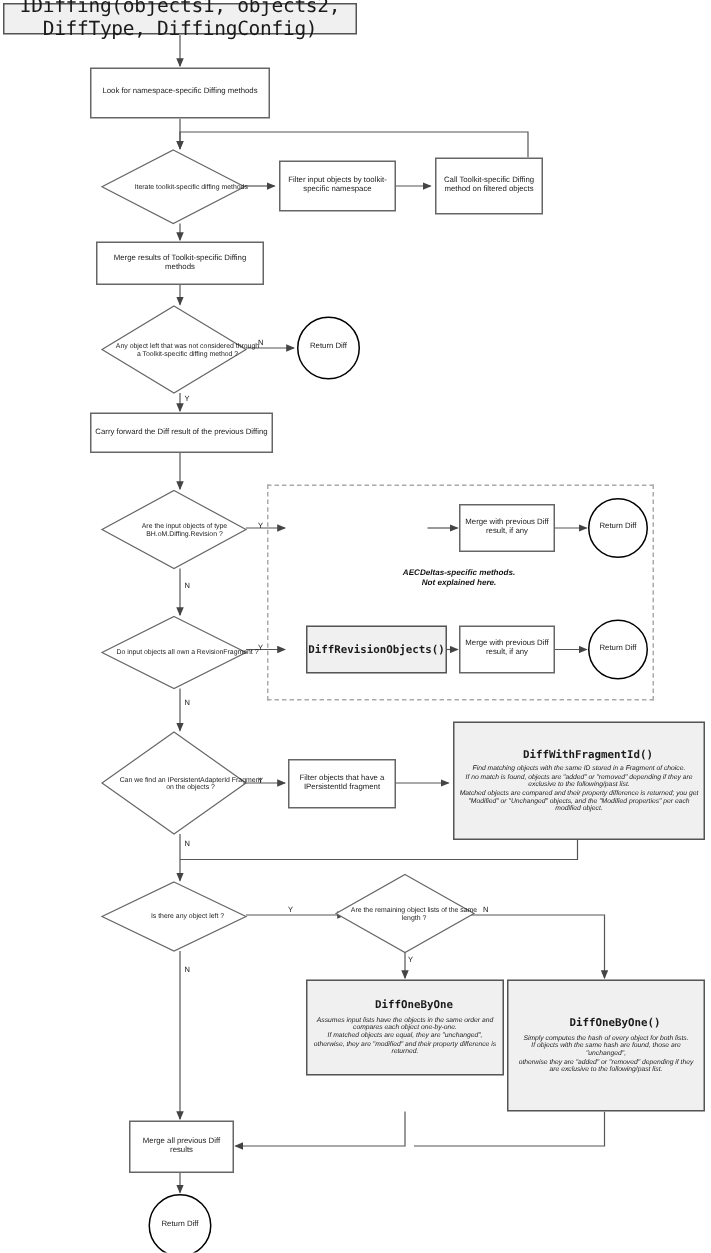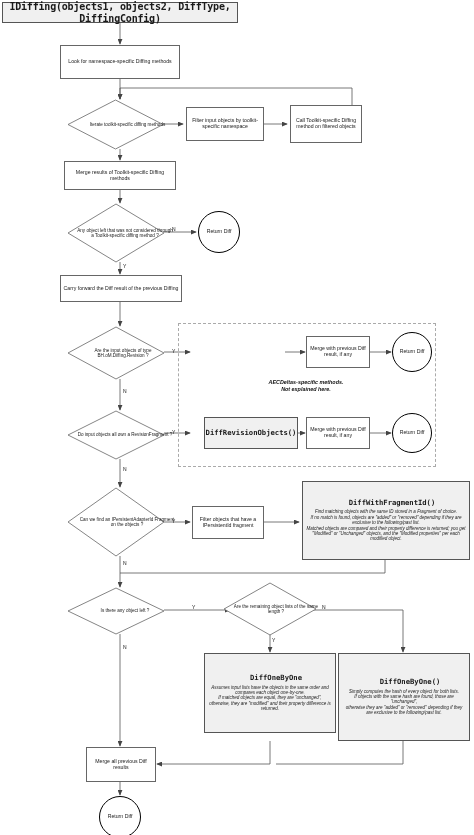--- a/index.html
+++ b/index.html
@@ -5,21 +5,21 @@
   html,body{margin:0;padding:0;background:#ffffff;}
   body{width:474px;height:835px;position:relative;overflow:hidden;
        font-family:"Liberation Sans", sans-serif;color:#1a1a1a;}
   #canvas{position:absolute;left:0;top:0;width:474px;height:835px;}
   svg#wires{position:absolute;left:0;top:0;width:474px;height:835px;pointer-events:none;}
   .node{position:absolute;box-sizing:border-box;display:flex;align-items:center;
         justify-content:center;text-align:center;line-height:1.15;}
   .box{border:1px solid #666;background:#ffffff;font-size:5.2px;padding:1px 2px;}
   .box.shaded{background:#f0f0f0;border:1px solid #555;}
   .box.thick{border:1.4px solid #555;background:#f0f0f0;}
-  .hdr{font-family:"DejaVu Sans Mono", monospace;font-weight:bold;font-size:10px;
+  .hdr{font-family:"DejaVu Sans Mono", monospace;font-weight:normal;font-size:13px;
        letter-spacing:-0.2px;text-align:center;}
   .mono-title{font-family:"DejaVu Sans Mono", monospace;font-weight:bold;font-size:7.2px;}
   .term{border:1.8px solid #000;border-radius:50%;background:#fff;font-size:5.2px;}
   .diamond-wrap{position:absolute;}
   .diamond-wrap svg{position:absolute;left:0;top:0;overflow:visible;}
   .diamond-txt{position:absolute;left:0;top:0;width:100%;height:100%;display:flex;
                align-items:center;justify-content:center;text-align:center;
                font-size:4.6px;line-height:1.18;}
   .dashbox{position:absolute;border:1px dashed #aaa;background:transparent;}
   .note{position:absolute;font-style:italic;font-weight:bold;font-size:5.4px;
@@ -198,21 +198,21 @@
 
   <div class="diamond-wrap" style="left:224px;top:583px;width:92px;height:52px;">
     <svg width="92" height="52" viewBox="0 0 92 52" xmlns="http://www.w3.org/2000/svg">
       <polygon points="46,0 92,26 46,52 0,26" fill="#fff" stroke="#666" stroke-width="0.8"></polygon>
     </svg>
     <div class="diamond-txt" style="padding:0 6px;">Are the remaining object lists of the same length ?</div>
   </div>
   <div class="lbl" style="left:322px;top:604px;">N</div>
   <div class="lbl" style="left:272px;top:637px;">Y</div>
 
-  <div class="node box thick" style="left:204px;top:653px;width:132px;height:80px;padding:17px 3px;">
+  <div class="node box thick" style="left:204px;top:653px;width:132px;height:64px;padding:17px 3px;">
     <div class="stack">
       <div class="mono-title ttl">DiffOneByOne</div>
       <div class="detail" style="white-space:pre-line;">Assumes input lists have the objects in the same order and compares each object one-by-one.
 If matched objects are equal, they are "unchanged",
 otherwise, they are "modified" and their property difference is returned.</div>
     </div>
   </div>
 
   <div class="node box thick" style="left:338px;top:653px;width:132px;height:88px;padding:3px 3px;">
     <div class="stack">

